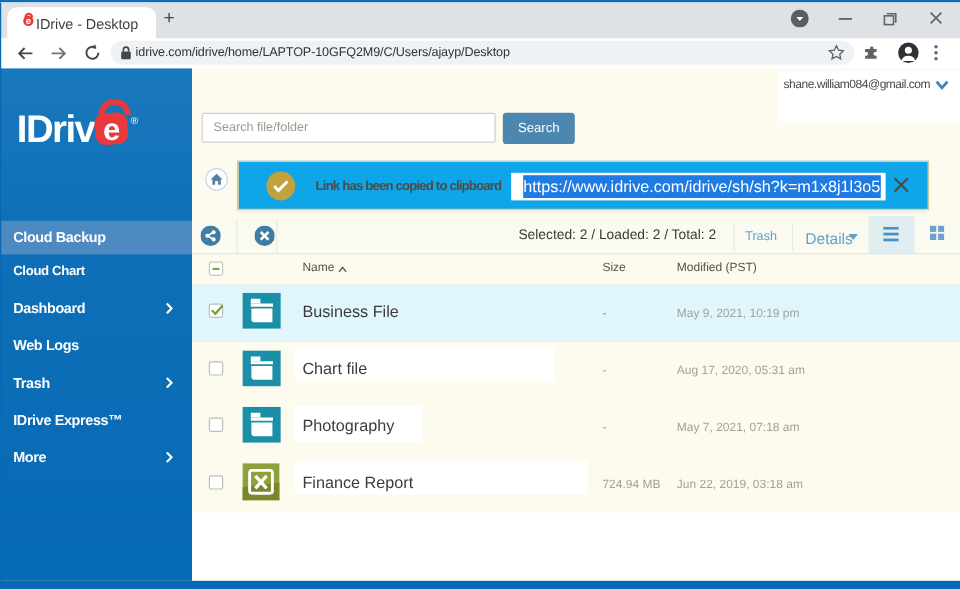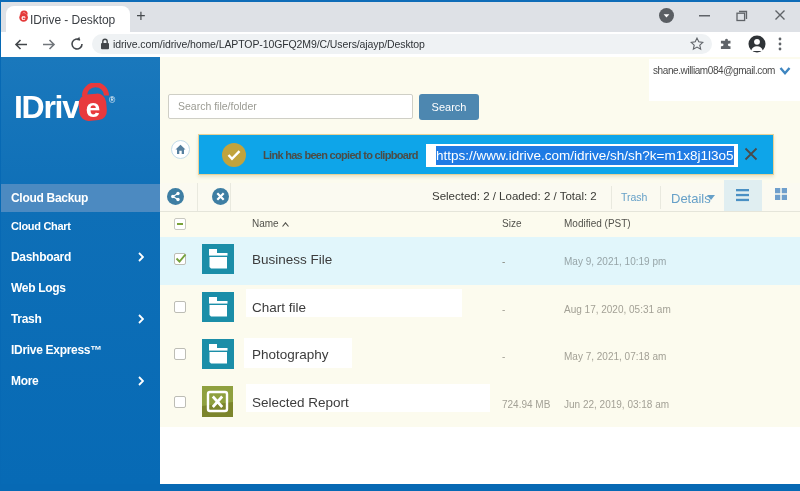--- a/index.html
+++ b/index.html
@@ -286,20 +286,20 @@
     </div>
     <div class="abs row" id="row4">
       <div class="namebox" style="left:86px; width:244px;"></div>
       <div class="rcheck"></div>
       <svg class="ricon" style="top:6px" width="31" height="31" viewBox="0 0 31 31">
         <rect width="31" height="31" fill="#8fa03f"></rect>
         <path d="M0 20 L31 16 L31 31 L0 31 Z" fill="#7c852c"></path>
         <rect x="6" y="6" width="19" height="19" rx="2" fill="none" stroke="#fff" stroke-width="2.4"></rect>
         <path d="M10.8 10.5 L20.2 21 M20.2 10.5 L10.8 21" stroke="#fff" stroke-width="2.7" fill="none"></path>
       </svg>
-      <div class="rname">Selected Report</div>
+      <div class="rname">Finance Report</div>
       <div class="rsize">724.94 MB</div>
       <div class="rdate">Jun 22, 2019, 03:18 am</div>
     </div>
   </div>
 
   <div class="abs" id="bottombar"></div>
   <div class="abs" id="leftedge"></div>
 
 </body></html>

